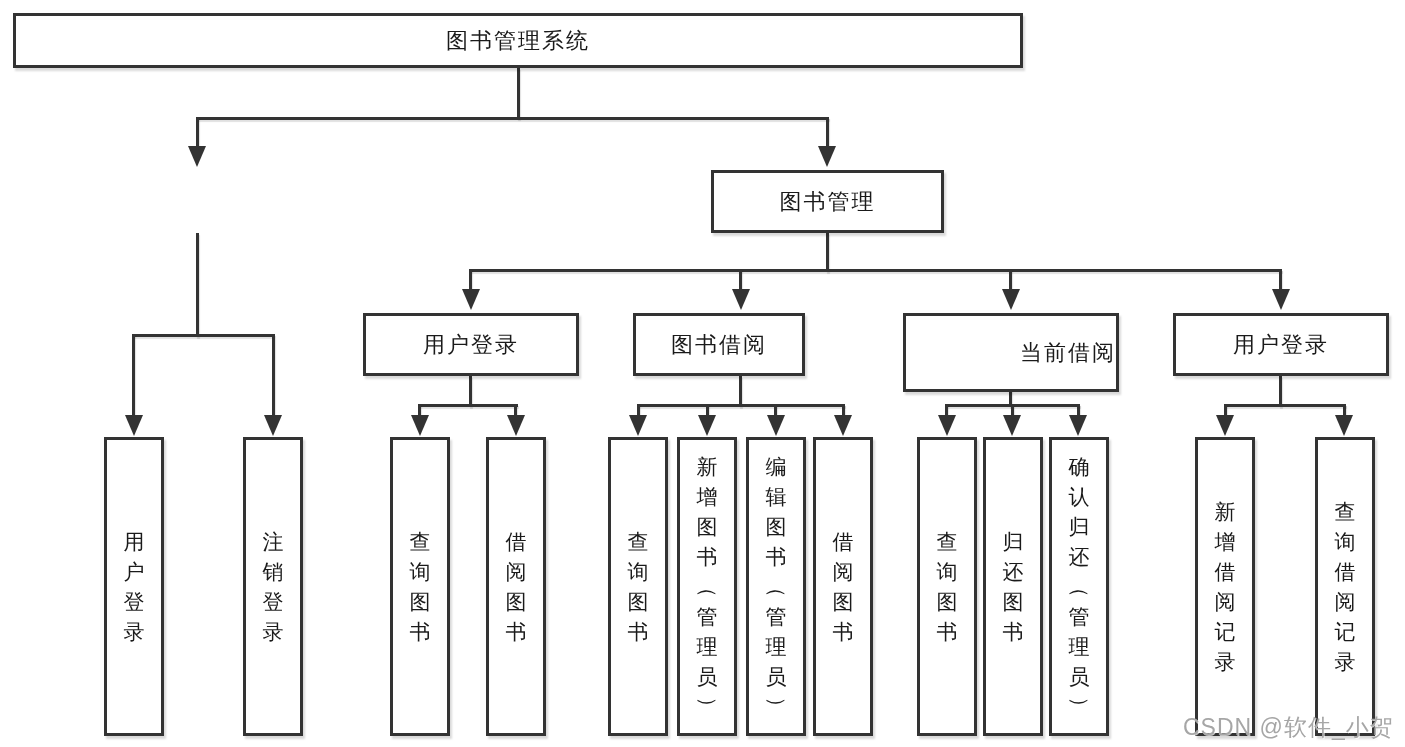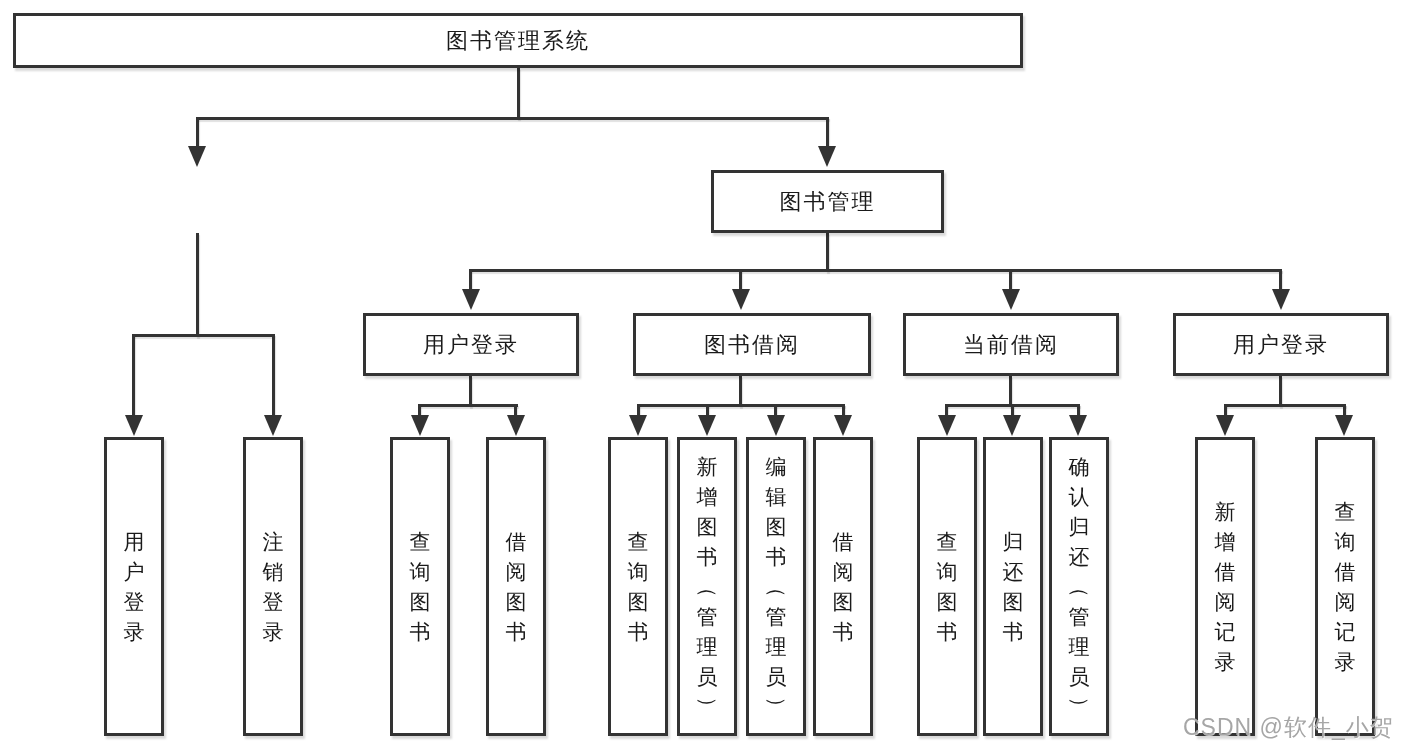--- a/index.html
+++ b/index.html
@@ -98,24 +98,24 @@
     <span>图书管理系统</span>
   </div>
 
   <div class="box h" style="left:711px;top:170px;width:233px;height:63px;">
     <span>图书管理</span>
   </div>
 
   <div class="box h" style="left:363px;top:313px;width:216px;height:63px;">
     <span>用户登录</span>
   </div>
-  <div class="box h" style="left:633px;top:313px;width:238px;height:63px;">
+  <div class="box h" style="left:633px;top:313px;width:172px;height:63px;">
     <span>图书借阅</span>
   </div>
-  <div class="box h" style="left:903px;top:313px;width:216px;height:63px;">
+  <div class="box h" style="left:903px;top:313px;width:216px;height:79px;justify-content:flex-end;">
     <span>当前借阅</span>
   </div>
   <div class="box h" style="left:1173px;top:313px;width:216px;height:63px;">
     <span>用户登录</span>
   </div>
 
   <div class="box v" style="left:104px;top:437px;width:60px;height:299px;">
     <div class="vlabel">
         <span>用</span>
         <span>户</span>

